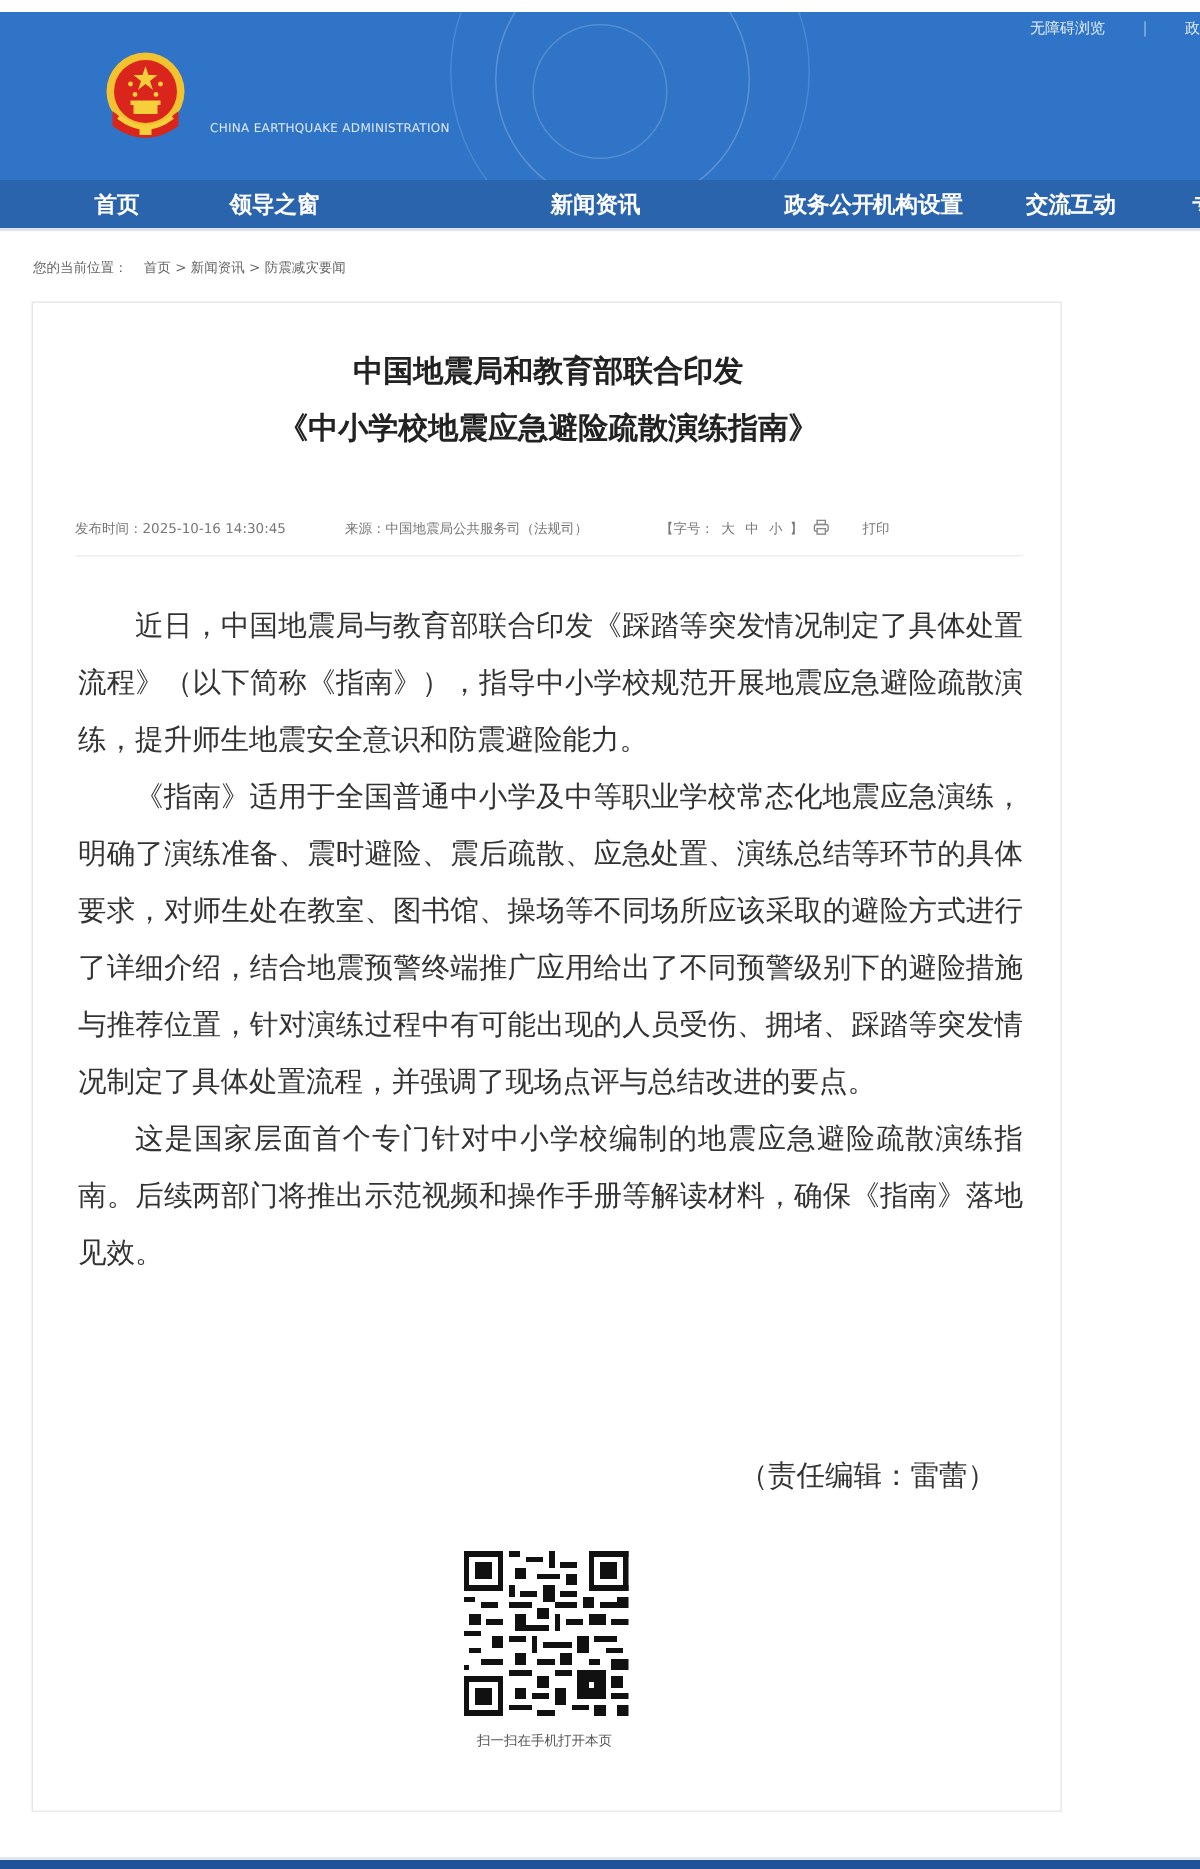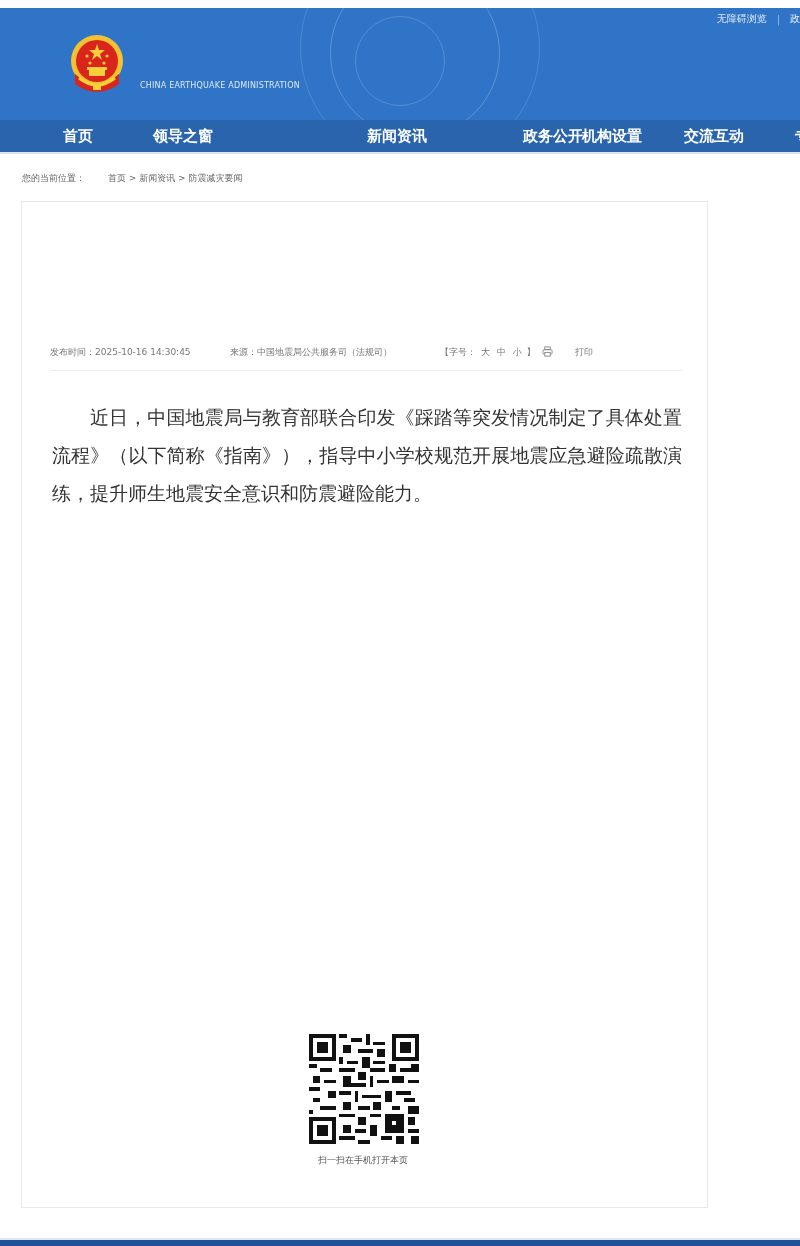--- a/index.html
+++ b/index.html
@@ -9,30 +9,30 @@
     .top-strip { position: absolute; left: 0; top: 0; width: 800px; height: 8px; background: #fff; }
     .header { position: absolute; left: 0; top: 8px; width: 800px; height: 112px; background: #2f74c7; overflow: hidden; }
     .ring { position: absolute; border-radius: 50%; border: 1px solid rgba(255,255,255,0.22); }
     .ring.r1 { left: 330px; top: -40px; width: 170px; height: 170px; }
     .ring.r2 { left: 300px; top: -80px; width: 240px; height: 240px; border-color: rgba(255,255,255,0.14); }
     .ring.r3 { left: 355px; top: 8px; width: 90px; height: 90px; border-color: rgba(255,255,255,0.18); }
 
     .emblem { position: absolute; left: 69px; top: 26px; width: 56px; height: 62px; }
     .site-title { position: absolute; left: 139px; top: 34px; color: #fff; font-size: 30px; font-weight: bold; letter-spacing: 2px; line-height: 36px; }
     .site-subtitle { position: absolute; left: 140px; top: 73px; color: #dfe9f7; font-size: 8px; letter-spacing: 0.2px; }
-    .top-links { position: absolute; right: 0; top: 4px; color: #e6eefa; font-size: 10px; display: flex; gap: 10px; align-items: center; }
+    .top-links { position: absolute; right: 0; top: 4px; color: #e6eefa; font-size: 10px; display: flex; gap: 25px; align-items: center; }
     .top-links .sep { color: rgba(255,255,255,0.5); }
 
     .nav { position: absolute; left: 0; top: 120px; width: 800px; height: 32px; background: #2a64ad; display: flex; align-items: center; overflow: hidden; }
     .nav-item { position: absolute; top: 0; height: 32px; line-height: 32px; color: #fff; font-size: 15px; font-weight: bold; white-space: nowrap; cursor: pointer; }
     .nav-border { position: absolute; left: 0; top: 152px; width: 800px; height: 2px; background: #d9e3ef; }
 
     .breadcrumb { position: absolute; left: 22px; top: 172px; font-size: 9px; color: #666; white-space: nowrap; }
     .breadcrumb a { color: #666; text-decoration: none; }
-    .breadcrumb .label { margin-right: 20px; font-family: Liberation Mono, monospace; }
+    .breadcrumb .label { margin-right: 8px; font-family: Liberation Mono, monospace; }
 
     .card { position: absolute; left: 21px; top: 201px; width: 687px; height: 1007px; border: 1px solid #e8e8e8; background: #fff; }
 
     .article-title { position: absolute; left: 0; top: 26px; width: 687px; text-align: center; font-size: 20px; font-weight: bold; color: #222; line-height: 38px; }
 
     .meta { position: absolute; left: 28px; top: 144px; width: 632px; font-size: 9px; color: #777; white-space: nowrap; }
     .meta span { position: absolute; top: 0; }
     .meta .size-btn { cursor: pointer; margin: 0 2px; }
     .meta-divider { position: absolute; left: 28px; top: 168px; width: 632px; height: 1px; background: #eeeeee; }
 
@@ -97,20 +97,24 @@
 <div class="breadcrumb">
   <span class="label">您的当前位置：</span>
   <a>首页</a>
   <span>&gt;</span>
   <a>新闻资讯</a>
   <span>&gt;</span>
   <a>防震减灾要闻</a>
 </div>
 
 <main class="card">
+  <h1 class="article-title">
+    <div>中国地震局和教育部联合印发</div>
+    <div>《中小学校地震应急避险疏散演练指南》</div>
+  </h1>
 
   <div class="meta">
     <span style="left:0;"><span style="position:static">发布时间：</span><span style="position:static">2025-10-16 14:30:45</span></span>
     <span style="left:180px;"><span style="position:static">来源：</span><span style="position:static">中国地震局公共服务司（法规司）</span></span>
     <span style="left:390px;">
       <span style="position:static">【字号：</span>
       <span style="position:static" class="size-btn">大</span>
       <span style="position:static" class="size-btn">中</span>
       <span style="position:static" class="size-btn">小</span>
       <span style="position:static">】</span>
@@ -121,22 +125,25 @@
         <rect x="1" y="4" width="10" height="5" rx="1.5" fill="none" stroke="#888" stroke-width="1"></rect>
         <rect x="3" y="7" width="6" height="4" fill="#fff" stroke="#888" stroke-width="1"></rect>
       </svg>
       <span style="position:static">打印</span>
     </span>
   </div>
   <div class="meta-divider"></div>
 
   <div class="body-text">
     <p>近日，中国地震局与教育部联合印发《踩踏等突发情况制定了具体处置流程》（以下简称《指南》），指导中小学校规范开展地震应急避险疏散演练，提升师生地震安全意识和防震避险能力。</p>
-  </div>
-
+    <p>《指南》适用于全国普通中小学及中等职业学校常态化地震应急演练，明确了演练准备、震时避险、震后疏散、应急处置、演练总结等环节的具体要求，对师生处在教室、图书馆、操场等不同场所应该采取的避险方式进行了详细介绍，结合地震预警终端推广应用给出了不同预警级别下的避险措施与推荐位置，针对演练过程中有可能出现的人员受伤、拥堵、踩踏等突发情况制定了具体处置流程，并强调了现场点评与总结改进的要点。</p>
+    <p>这是国家层面首个专门针对中小学校编制的地震应急避险疏散演练指南。后续两部门将推出示范视频和操作手册等解读材料，确保《指南》落地见效。</p>
+  </div>
+
+  <div class="editor">（责任编辑：雷蕾）</div>
 
   <div class="qr-wrap">
     <svg class="qr" viewBox="0 0 29 29" shape-rendering="crispEdges">
       <rect width="29" height="29" fill="#fff"></rect>
       <g fill="#111">
         <rect x="0" y="0" width="7" height="1"></rect>
           <rect x="0" y="6" width="7" height="1"></rect>
           <rect x="0" y="0" width="1" height="7"></rect>
           <rect x="6" y="0" width="1" height="7"></rect>
           <rect x="2" y="2" width="3" height="3"></rect>

